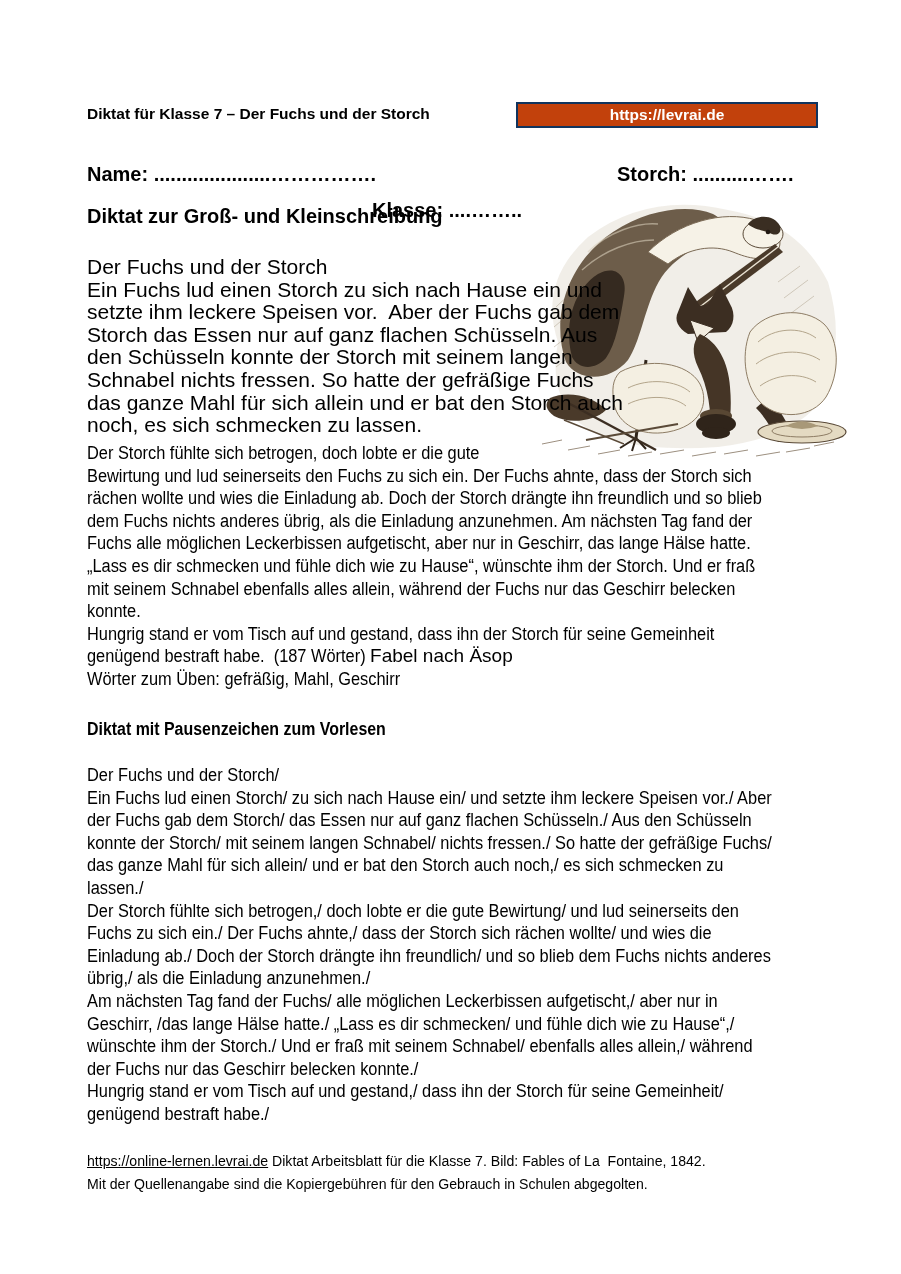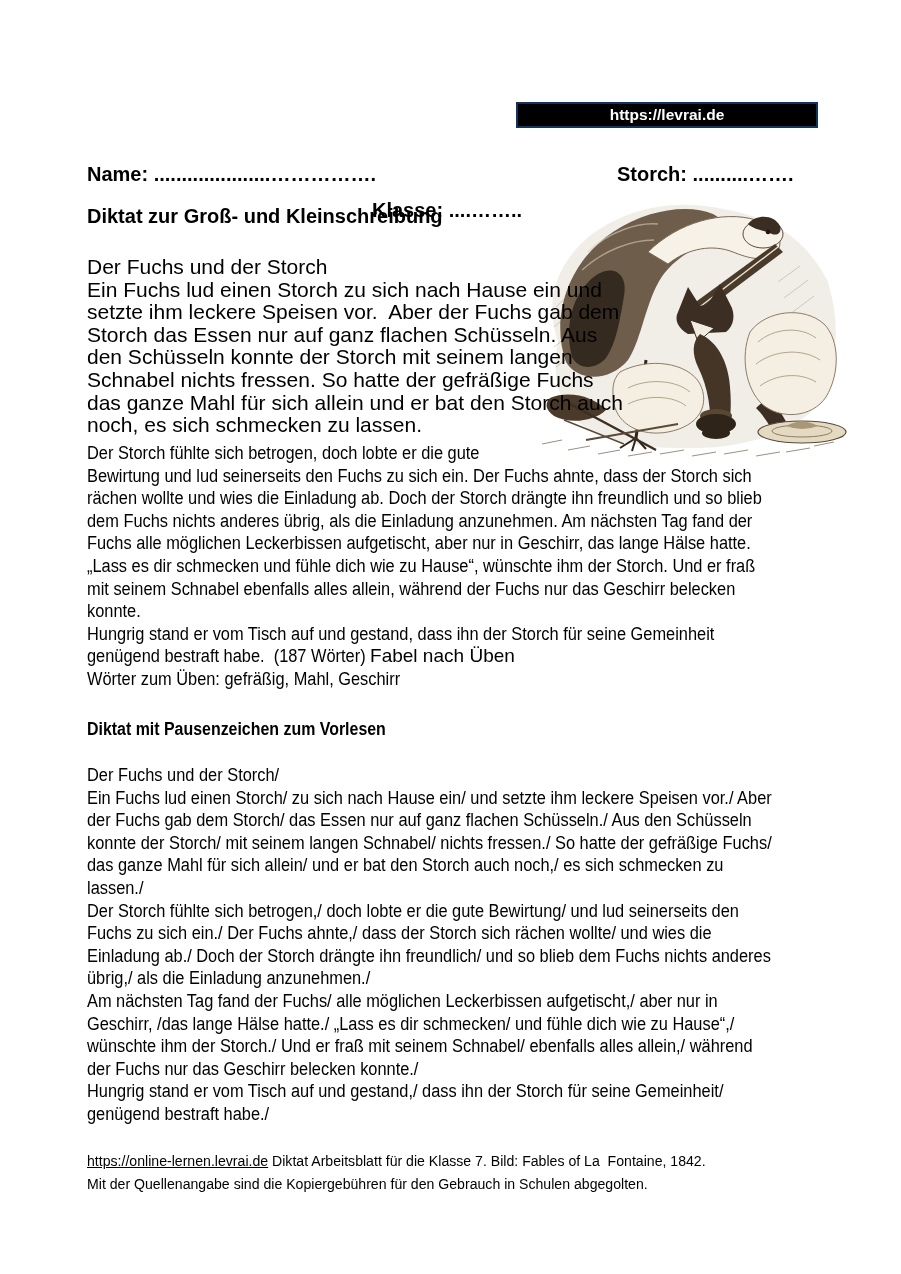--- a/index.html
+++ b/index.html
@@ -3,21 +3,21 @@
 <meta charset="utf-8">
 <style>
   html,body { margin:0; padding:0; background:#ffffff; }
   .page {
     position:relative; width:901px; height:1274px; background:#ffffff;
     font-family:"Liberation Sans", sans-serif; color:#000; overflow:hidden;
   }
   .doc-title { position:absolute; left:87px; top:105px; font-size:15.5px; font-weight:bold; white-space:pre; }
   .url-badge {
     position:absolute; left:516px; top:102px; width:298px; height:22px;
-    background:#000000; border:2px solid #10345e; color:#ffffff;
+    background:#c2410c; border:2px solid #10345e; color:#ffffff;
     font-weight:bold; font-size:15.5px; text-align:center; line-height:22px;
   }
   .field { position:absolute; top:163px; font-weight:bold; font-size:20px; white-space:pre; }
   .field-name   { left:87px; }
   .field-klasse { left:372px;margin-top:36px; }
   .field-datum  { left:617px; }
   .h1 { position:absolute; left:87px; top:205px; margin:0; font-size:20px; font-weight:bold; }
   .illu { position:absolute; left:528px; top:192px; }
   .para { position:absolute; white-space:pre-wrap; }
   .para-a { left:87px; top:256px; width:620px; font-size:21px; line-height:22.6px; }
@@ -27,20 +27,21 @@
   .h2 { position:absolute; left:87px; top:719px; margin:0; font-size:17.5px; font-weight:bold; white-space:pre; }
   .para-c { left:87px; top:764px; width:880px; font-size:18px; line-height:22.6px; }
   .footer { position:absolute; left:87px; top:1150px; width:880px; font-size:15.5px; line-height:22.5px; white-space:pre-wrap; }
   .footer-link { text-decoration:underline; }
 </style>
 </head>
 <body>
 
 <div class="page">
 
+  <div class="doc-title">Diktat für Klasse 7 – Der Fuchs und der Storch</div>
   <div class="url-badge">https://levrai.de</div>
 
   <div class="field field-name">Name: .....................…………….</div>
   <div class="field field-klasse">Klasse: ....……..</div>
   <div class="field field-datum">Storch: ..........…….</div>
 
   <h1 class="h1">Diktat zur Groß- und Kleinschreibung</h1>
 
   <svg class="illu" width="320" height="272" viewBox="0 0 320 272" aria-hidden="true">
     <g>
@@ -121,21 +122,21 @@
 
   <div class="para para-b narrow"><span>Der Storch fühlte sich betrogen, doch lobte er die gute
 Bewirtung und lud seinerseits den Fuchs zu sich ein. Der Fuchs ahnte, dass der Storch sich
 rächen wollte und wies die Einladung ab. Doch der Storch drängte ihn freundlich und so blieb
 dem Fuchs nichts anderes übrig, als die Einladung anzunehmen. Am nächsten Tag fand der
 Fuchs alle möglichen Leckerbissen aufgetischt, aber nur in Geschirr, das lange Hälse hatte.
 „Lass es dir schmecken und fühle dich wie zu Hause“, wünschte ihm der Storch. Und er fraß
 mit seinem Schnabel ebenfalls alles allein, während der Fuchs nur das Geschirr belecken
 konnte.
 Hungrig stand er vom Tisch auf und gestand, dass ihn der Storch für seine Gemeinheit
-genügend bestraft habe.  (187 Wörter) </span><span class="fabel">Fabel nach Üben</span><span>
+genügend bestraft habe.  (187 Wörter) </span><span class="fabel">Fabel nach Äsop</span><span>
 Wörter zum Üben: gefräßig, Mahl, Geschirr</span></div>
 
   <h2 class="h2 narrow">Diktat mit Pausenzeichen zum Vorlesen</h2>
 
   <div class="para para-c narrow">Der Fuchs und der Storch/
 Ein Fuchs lud einen Storch/ zu sich nach Hause ein/ und setzte ihm leckere Speisen vor./ Aber
 der Fuchs gab dem Storch/ das Essen nur auf ganz flachen Schüsseln./ Aus den Schüsseln
 konnte der Storch/ mit seinem langen Schnabel/ nichts fressen./ So hatte der gefräßige Fuchs/
 das ganze Mahl für sich allein/ und er bat den Storch auch noch,/ es sich schmecken zu
 lassen./

